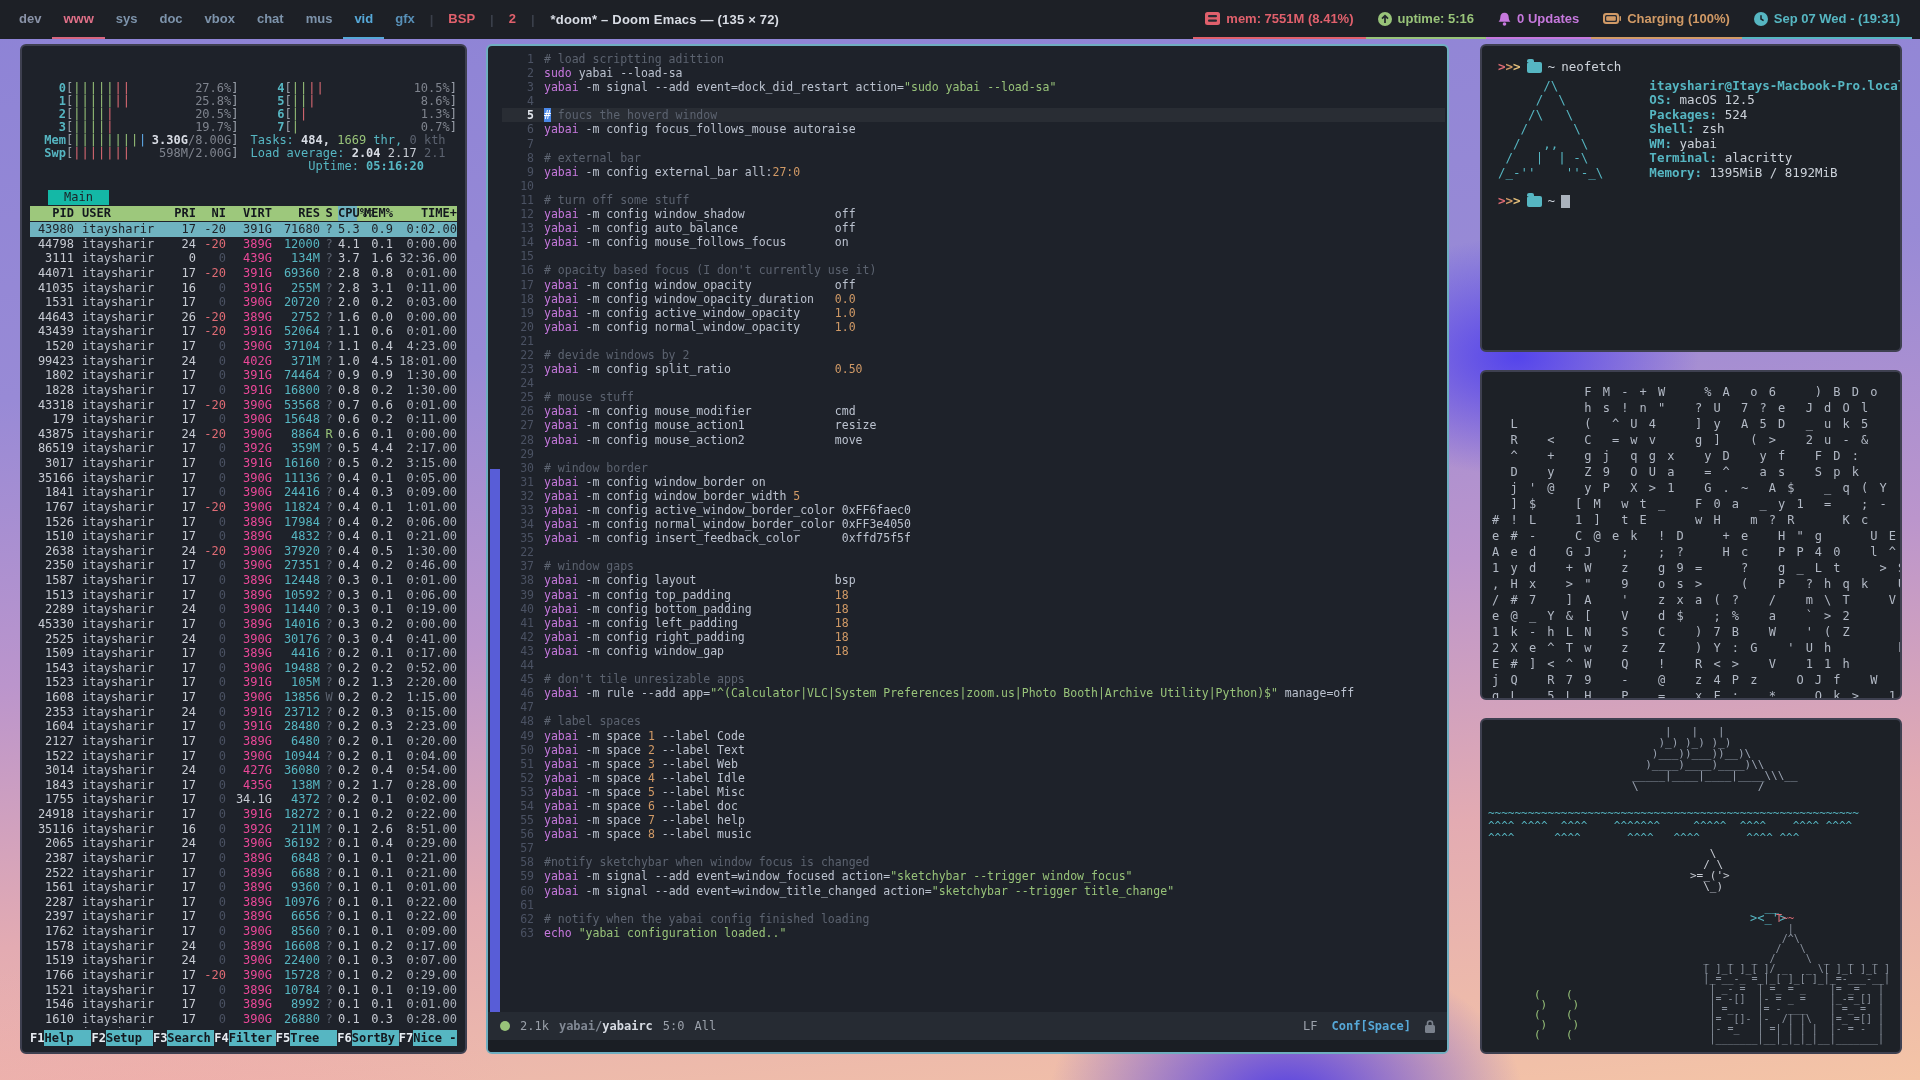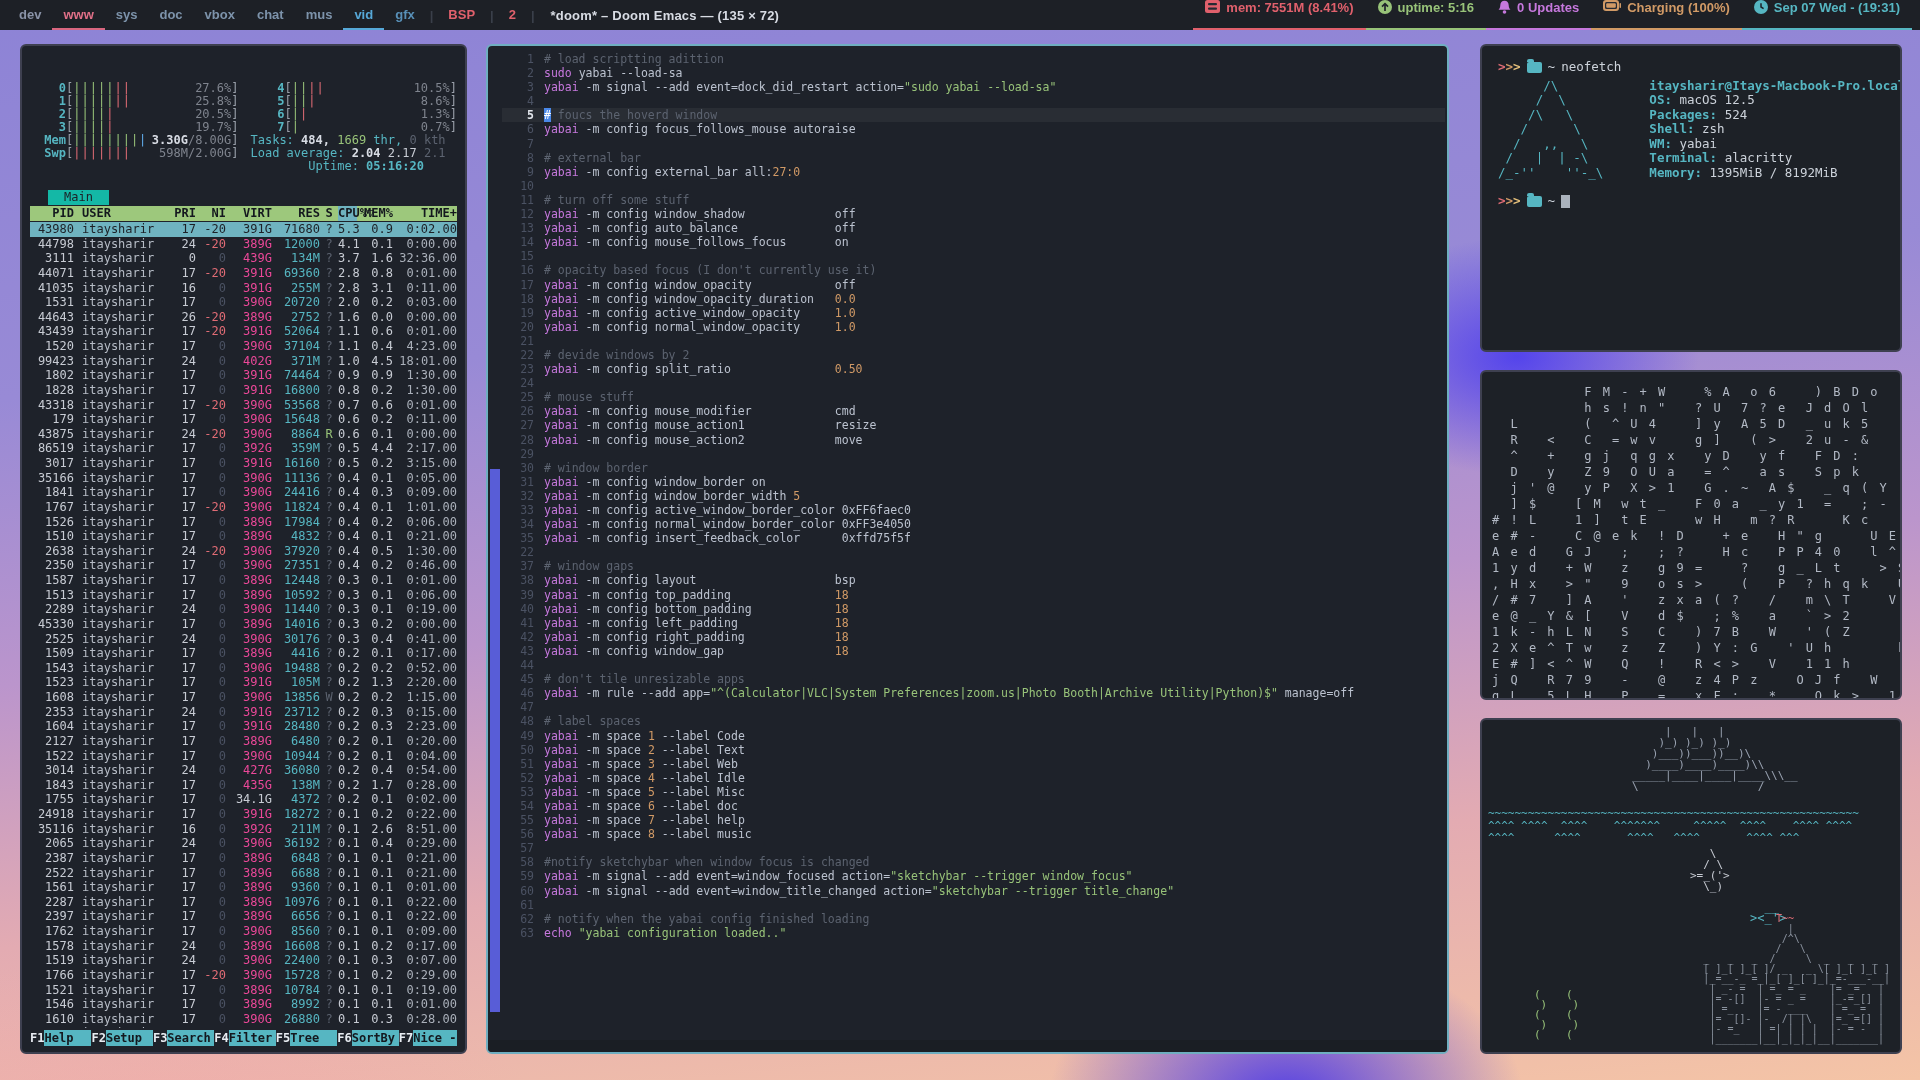--- a/index.html
+++ b/index.html
@@ -4,27 +4,27 @@
 <style>
   html,body{margin:0;padding:0;}
   #screen{position:relative;width:1920px;height:1080px;overflow:hidden;
     font-family:"Liberation Sans",sans-serif;
     background:
       radial-gradient(260px 170px at 79% 33%, rgba(70,55,240,.85), rgba(70,55,240,0) 70%),
       radial-gradient(340px 220px at 67% 102%, rgba(62,46,235,.9), rgba(62,46,235,0) 70%),
       radial-gradient(600px 340px at 8% 110%, rgba(244,160,170,.55), rgba(244,160,170,0) 70%),
       linear-gradient(175deg,#8d83d6 0%,#988ad6 32%,#bb95cc 55%,#e3abb2 76%,#f4c4a6 100%);}
   
-  #menubar{position:absolute;left:0;top:0;width:1920px;height:30px;background:#1d2026;
+  #menubar{position:absolute;left:0;top:0;width:1920px;height:39px;background:#1d2026;
     display:flex;align-items:stretch;font-size:13px;font-weight:bold;color:#8a93a8;}
   .ws{display:flex;align-items:center;padding:0 11px;border-bottom:2px solid transparent;box-sizing:border-box;cursor:default;}
   .mb-sep{display:flex;align-items:center;color:#3a3f4a;padding:0 4px;}
   #mb-title{display:flex;align-items:center;color:#d8dce4;padding:0 12px;letter-spacing:.2px;}
   #mb-right{margin-left:auto;display:flex;align-items:stretch;padding-right:8px;}
-  .module{display:flex;gap:6px;padding:0 12px;border-bottom:2px solid transparent;box-sizing:border-box;}
+  .module{display:flex;align-items:center;gap:6px;padding:0 12px;border-bottom:2px solid transparent;box-sizing:border-box;}
   .module svg{display:block;}
   
   .win{position:absolute;background:#1e222a;border:2px solid #3e4050;border-radius:6px;
     box-sizing:border-box;overflow:hidden;}
   .win.active{border-color:#6faec0;}
   .term{background:#1d2127;font-family:"DejaVu Sans Mono",monospace;}
   
   #htop{font-family:"DejaVu Sans Mono",monospace;font-size:12px;color:#c8ccd4;}
   #meters{position:absolute;top:36px;left:10px;right:8px;display:flex;gap:12px;}
   .mcol{flex:1;line-height:13px;white-space:pre;}
@@ -319,20 +319,35 @@
         <div class="eline"><span class="enum">55</span><span><span class="kw">yabai</span><span class="tx"> -m space </span><span class="nm">7</span><span class="tx"> --label help</span></span></div>
         <div class="eline"><span class="enum">56</span><span><span class="kw">yabai</span><span class="tx"> -m space </span><span class="nm">8</span><span class="tx"> --label music</span></span></div>
         <div class="eline"><span class="enum">57</span><span></span></div>
         <div class="eline"><span class="enum">58</span><span><span class="cm">#notify sketchybar when window focus is changed</span></span></div>
         <div class="eline"><span class="enum">59</span><span><span class="kw">yabai</span><span class="tx"> -m signal --add event=window_focused action=</span><span class="st">"sketchybar --trigger window_focus"</span></span></div>
         <div class="eline"><span class="enum">60</span><span><span class="kw">yabai</span><span class="tx"> -m signal --add event=window_title_changed action=</span><span class="st">"sketchybar --trigger title_change"</span></span></div>
         <div class="eline"><span class="enum">61</span><span></span></div>
         <div class="eline"><span class="enum">62</span><span><span class="cm"># notify when the yabai config finished loading</span></span></div>
         <div class="eline"><span class="enum">63</span><span><span class="kw">echo</span><span class="tx"> </span><span class="st">"yabai configuration loaded.."</span></span></div>
       </div>
+    <div id="emacs-modeline">
+      <span class="mdot"></span>
+      <span>2.1k</span>
+      <span><span class="mfile-dir">yabai/</span><span class="mfile-name">yabairc</span></span>
+      <span>5:0</span>
+      <span>All</span>
+      <span class="mright">
+        <span>LF</span>
+        <span class="mconf">Conf[Space]</span>
+        <svg width="10" height="13" viewBox="0 0 10 13">
+          <rect x="0" y="5" width="10" height="8" rx="1.5" fill="#7a818c"></rect>
+          <path d="M2.5 5V3.5a2.5 2.5 0 0 1 5 0V5" fill="none" stroke="#7a818c" stroke-width="1.6"></path>
+        </svg>
+      </span>
+    </div>
     <div id="emacs-echo"></div>
   </div>
 
   <div class="win term" id="neofetch" style="left:1480px;top:44px;width:422px;height:308px;">
     <div class="promptline">
       <span><span class="pa1">&gt;</span><span class="pa2">&gt;</span><span class="pa3">&gt;</span></span>
       <span class="folder"></span>
       <span>~</span>
       <span>neofetch</span>
     </div>

